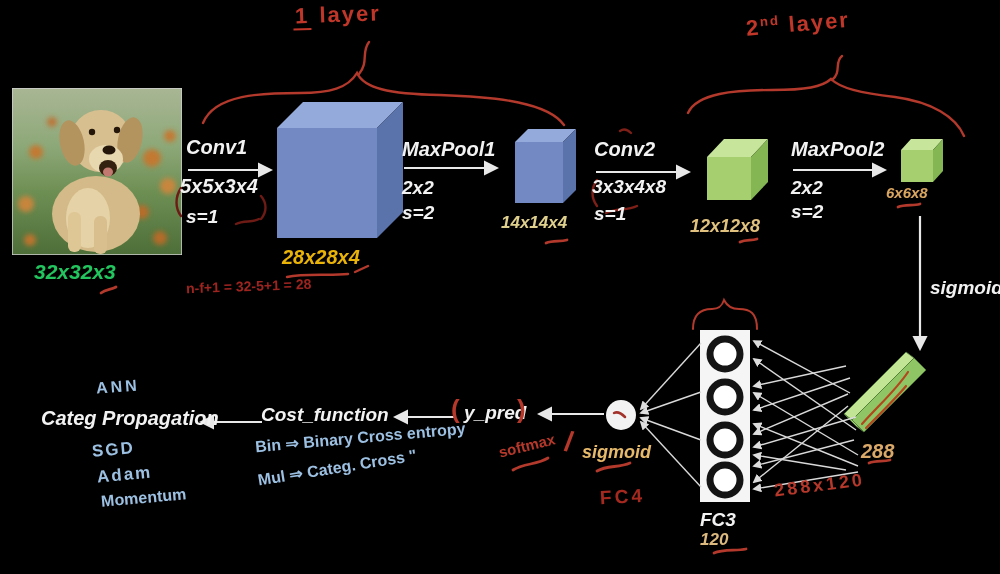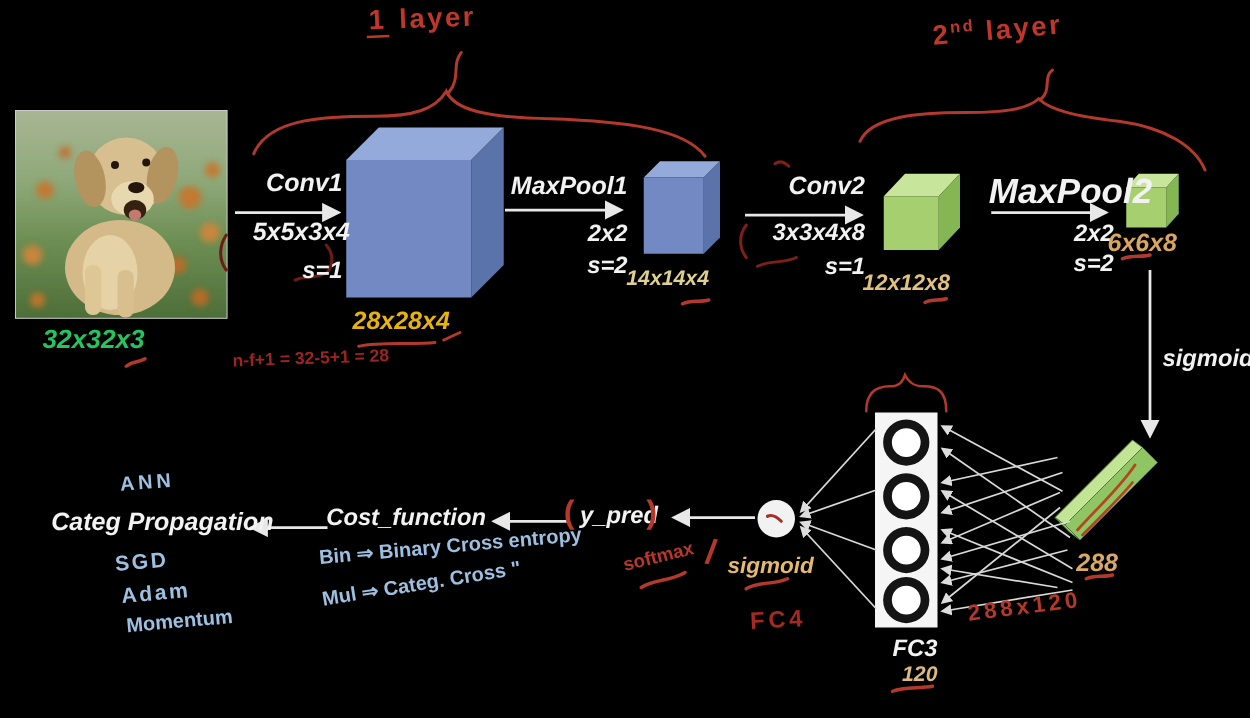--- a/index.html
+++ b/index.html
@@ -5,21 +5,21 @@
   html,body{margin:0;padding:0;background:#000;}
   #canvas{position:relative;width:1000px;height:574px;background:#000;overflow:hidden;
           font-family:"Liberation Sans",sans-serif;}
   #deco{position:absolute;left:0;top:0;width:1000px;height:574px;}
   .t{position:absolute;white-space:nowrap;line-height:1;}
   .wl{color:#f2f2f2;font-weight:bold;font-style:italic;font-size:19px;}
   .tan{font-weight:bold;font-style:italic;font-size:19px;color:#dcb97e;}
   .red{font-weight:bold;font-size:16px;color:#b5382a;}
   .darkred{font-weight:bold;font-size:14px;color:#9e2420;}
   .blue{font-weight:bold;font-size:16px;color:#9cc0e2;}
-  .ctr{text-align:right;}
+  .ctr{text-align:left;}
   sup{font-size:0.6em;}
 </style>
 </head>
 <body>
 
 <div id="canvas">
 
   <svg id="deco" viewBox="0 0 1000 574">
     <defs>
       <marker id="aw" viewBox="0 0 10 10" refX="8" refY="5" markerWidth="7" markerHeight="7" orient="auto-start-reverse">
@@ -193,24 +193,24 @@
   <div class="t wl ctr" style="left:402px;top:139px;width:100px;font-size:20px;">MaxPool1</div>
   <div class="t wl ctr" style="left:402px;top:178px;width:100px;">2x2</div>
   <div class="t wl ctr" style="left:402px;top:203px;width:100px;">s=2</div>
   <div class="t tan" style="left:501px;top:214px;font-size:17px;color:#dfd08d;">14x14x4</div>
 
   <div class="t wl ctr" style="left:594px;top:139px;width:98px;font-size:20px;">Conv2</div>
   <div class="t wl ctr" style="left:592px;top:177px;width:100px;">3x3x4x8</div>
   <div class="t wl ctr" style="left:594px;top:204px;width:98px;">s=1</div>
   <div class="t tan" style="left:690px;top:217px;font-size:18px;color:#e0c17e;">12x12x8</div>
 
-  <div class="t wl ctr" style="left:791px;top:139px;width:100px;font-size:28px;">MaxPool2</div>
+  <div class="t wl ctr" style="left:791px;top:139px;width:100px;font-size:20px;">MaxPool2</div>
   <div class="t wl ctr" style="left:791px;top:178px;width:100px;">2x2</div>
   <div class="t wl ctr" style="left:791px;top:202px;width:100px;">s=2</div>
-  <div class="t tan" style="left:886px;top:185px;font-size:20px;color:#daa55f;">6x6x8</div>
+  <div class="t tan" style="left:886px;top:185px;font-size:15px;color:#daa55f;">6x6x8</div>
 
   <div class="t wl" style="left:930px;top:278px;">sigmoid</div>
   <div class="t tan" style="left:861px;top:441px;font-size:20px;color:#daa868;">288</div>
 
   <div class="t wl ctr" style="left:700px;top:510px;width:50px;">FC3</div>
   <div class="t tan ctr" style="left:700px;top:531px;width:50px;font-size:17px;">120</div>
   <div class="t red" style="left:774px;top:476px;font-size:18px;letter-spacing:3px;transform:rotate(-7deg);">288x120</div>
 
   <div class="t red" style="left:498px;top:438px;font-size:15px;transform:rotate(-14deg);">softmax</div>
   <div class="t red" style="left:565px;top:428px;font-size:28px;transform:rotate(10deg);">/</div>

